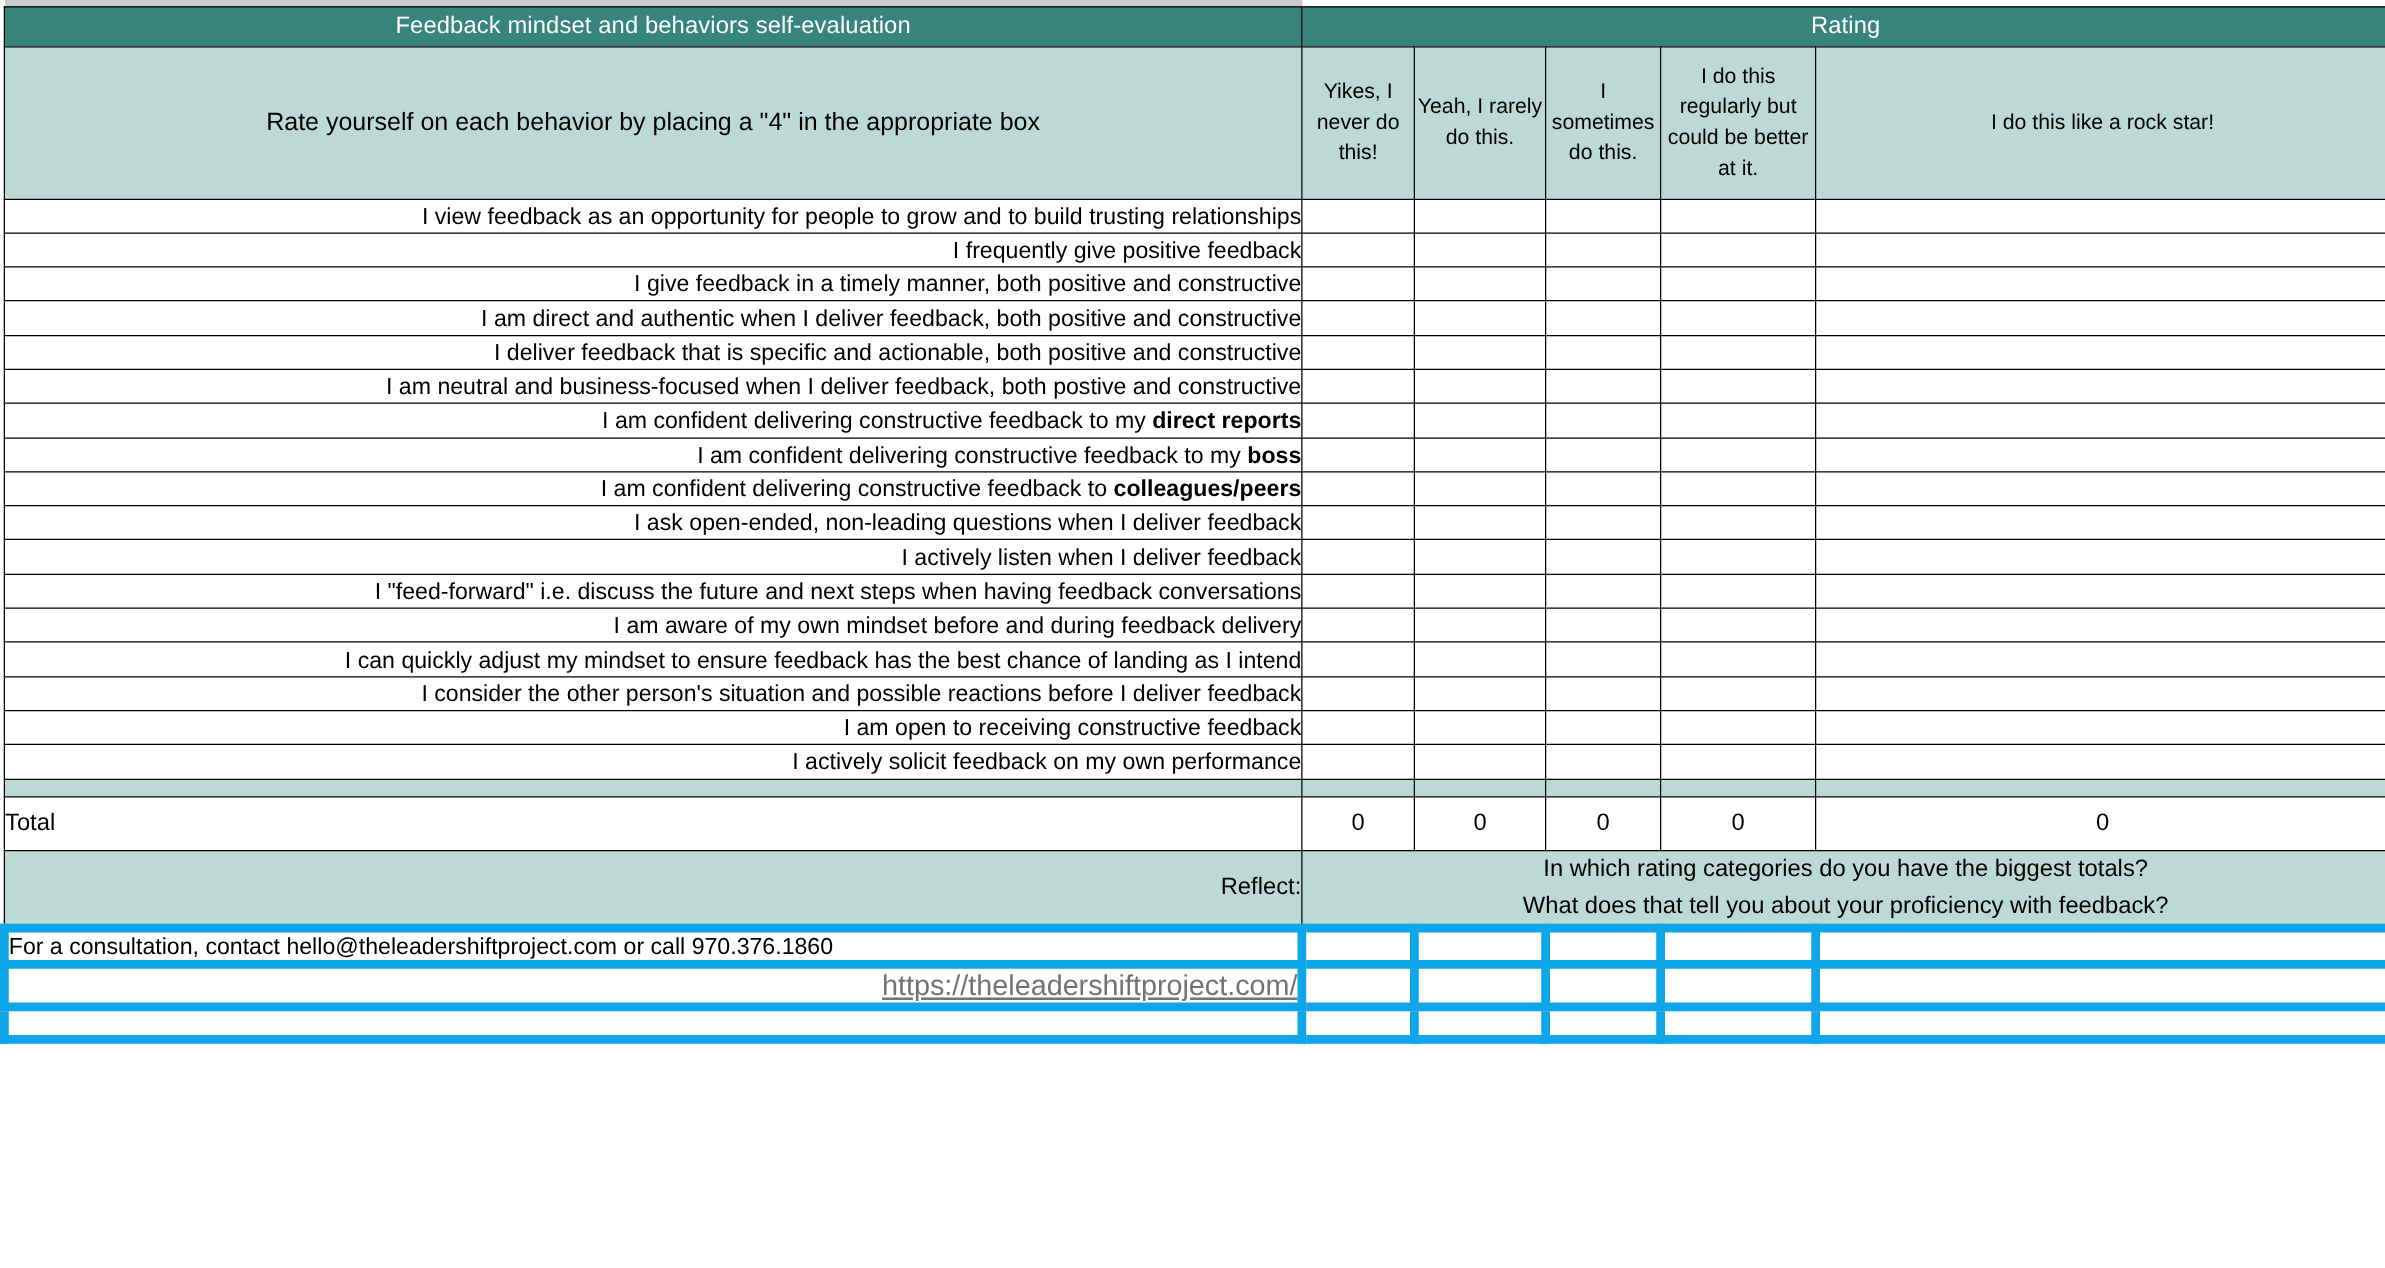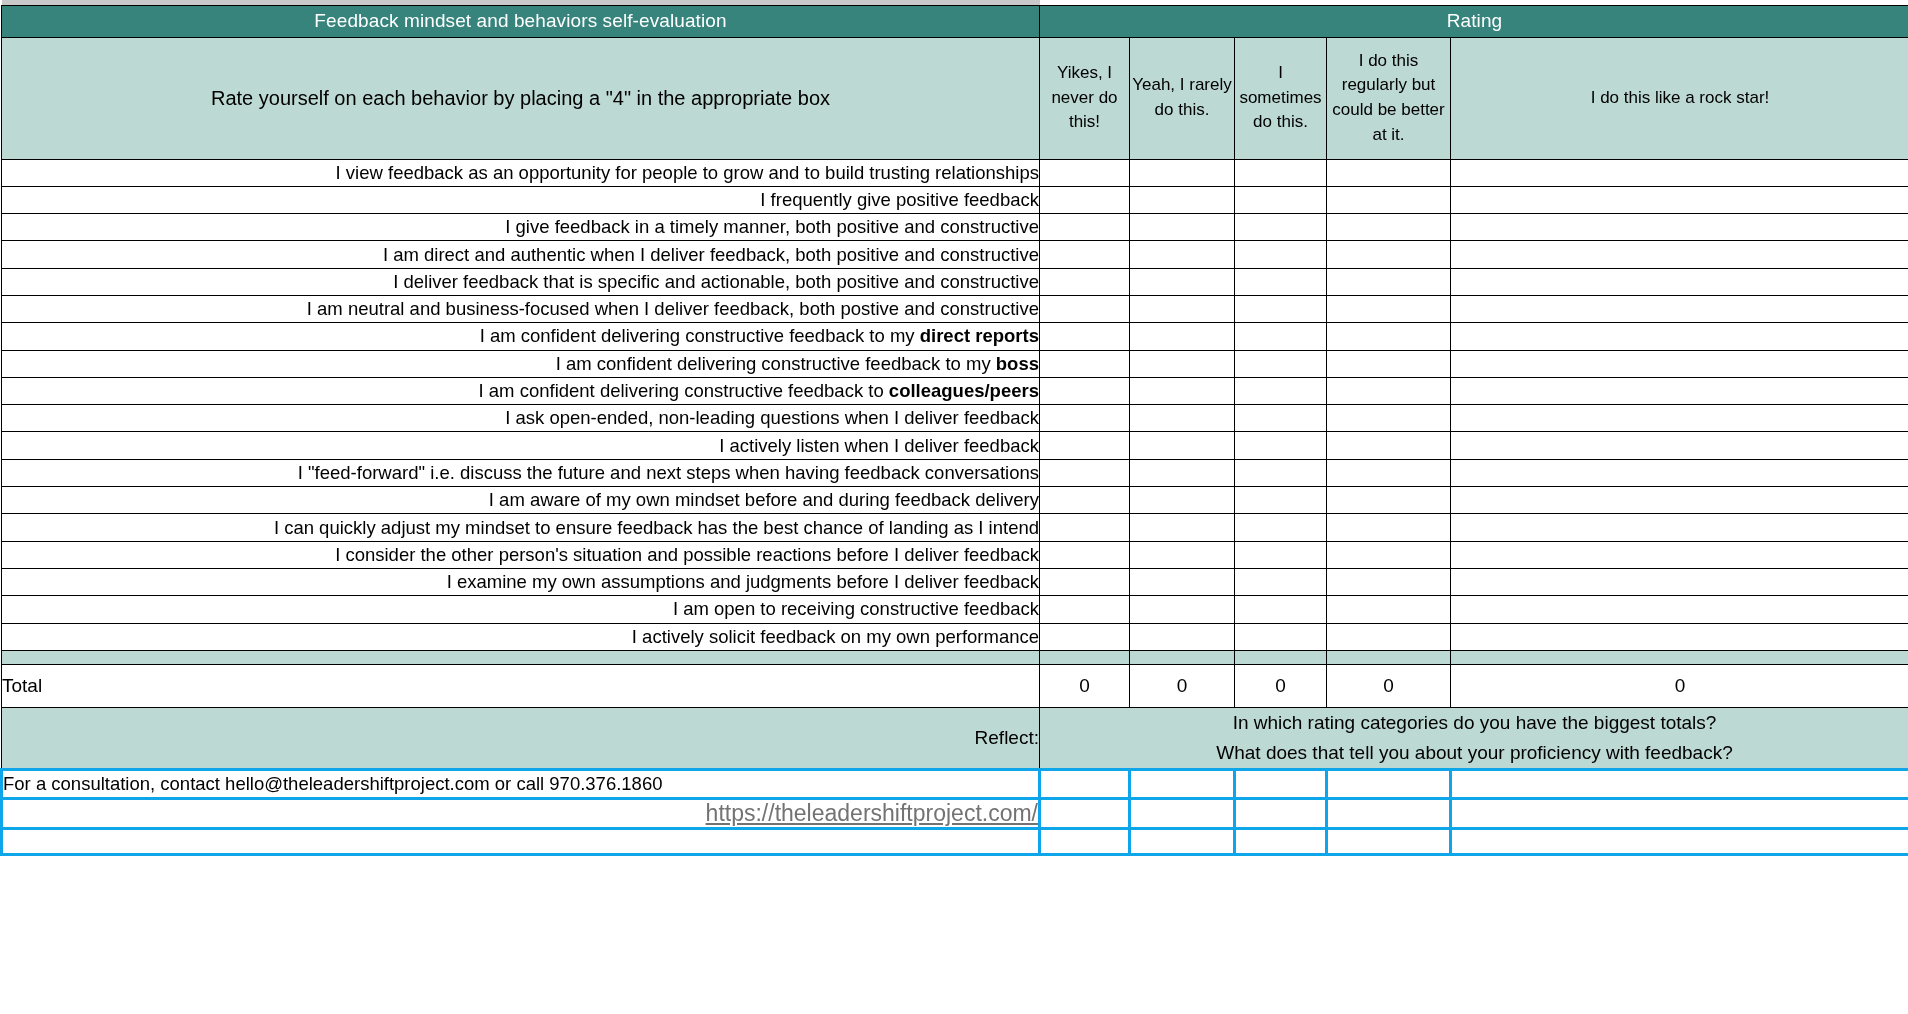--- a/index.html
+++ b/index.html
@@ -57,21 +57,21 @@
   }
   .teal-light {
     background: #bdd9d4;
   }
 
   .bd {
     border: 1.5px solid #000000;
   }
 
   .thin-grid {
-    border: 3px solid #0ea5e9;
+    border: 7px solid #0ea5e9;
   }
 
   
   .top-strip td { height: 5px; background: #ffffff; }
   .top-strip td.gray { background: #c9c9c9; }
 
   
   .row-banner td { height: 32px; }
 
   
@@ -305,28 +305,20 @@
         </tr>
         <tr class="row-item">
           <td class="bd item-text">I consider the other person's situation and possible reactions before I deliver feedback</td>
           <td class="bd mark-cell"></td>
           <td class="bd mark-cell"></td>
           <td class="bd mark-cell"></td>
           <td class="bd mark-cell"></td>
           <td class="bd mark-cell"></td>
         </tr>
         <tr class="row-item">
-          <td class="bd item-text">I examine my own assumptions and judgments before I deliver feedback</td>
-          <td class="bd mark-cell"></td>
-          <td class="bd mark-cell"></td>
-          <td class="bd mark-cell"></td>
-          <td class="bd mark-cell"></td>
-          <td class="bd mark-cell"></td>
-        </tr>
-        <tr class="row-item">
           <td class="bd item-text">I am open to receiving constructive feedback</td>
           <td class="bd mark-cell"></td>
           <td class="bd mark-cell"></td>
           <td class="bd mark-cell"></td>
           <td class="bd mark-cell"></td>
           <td class="bd mark-cell"></td>
         </tr>
         <tr class="row-item">
           <td class="bd item-text">I actively solicit feedback on my own performance</td>
           <td class="bd mark-cell"></td>

